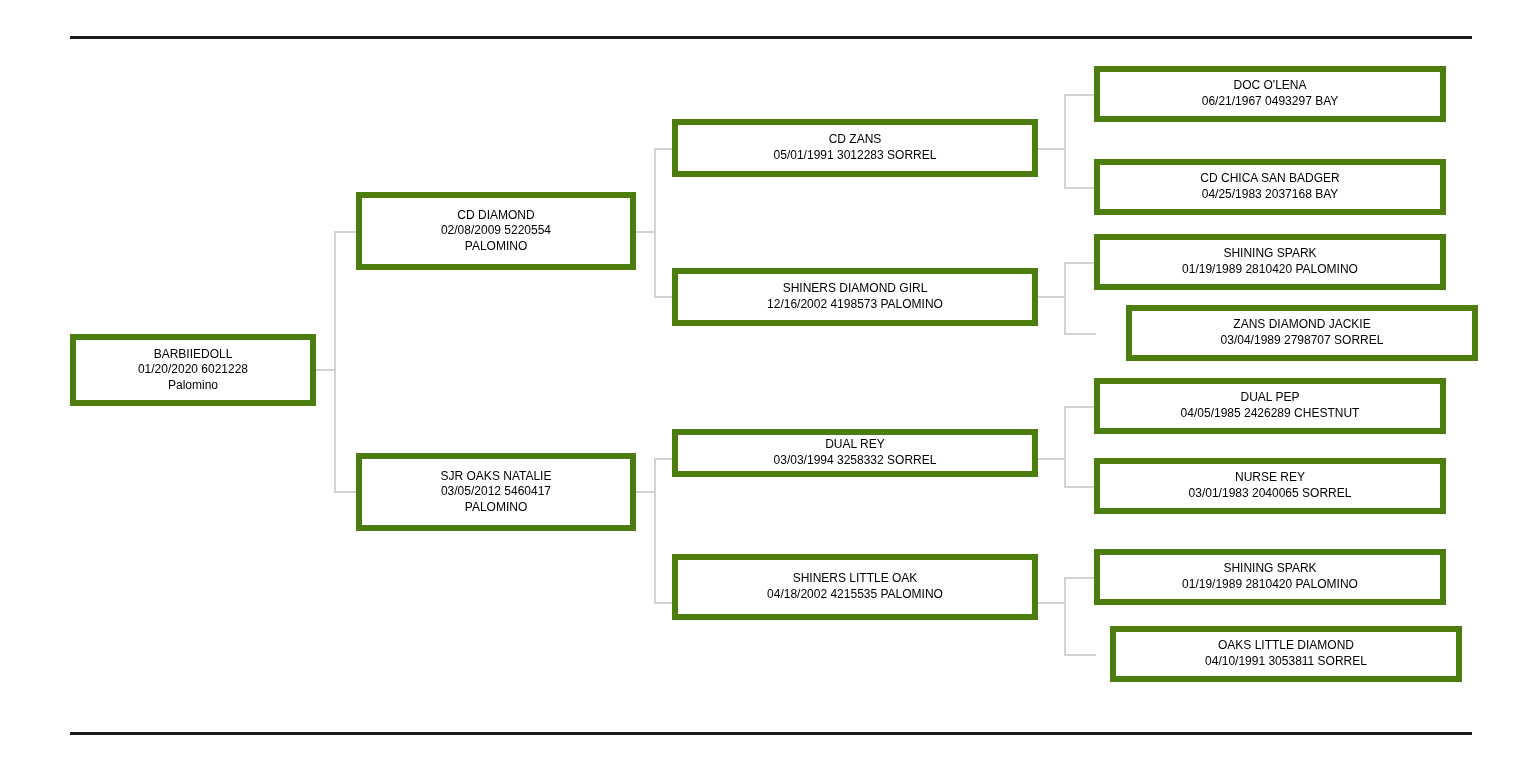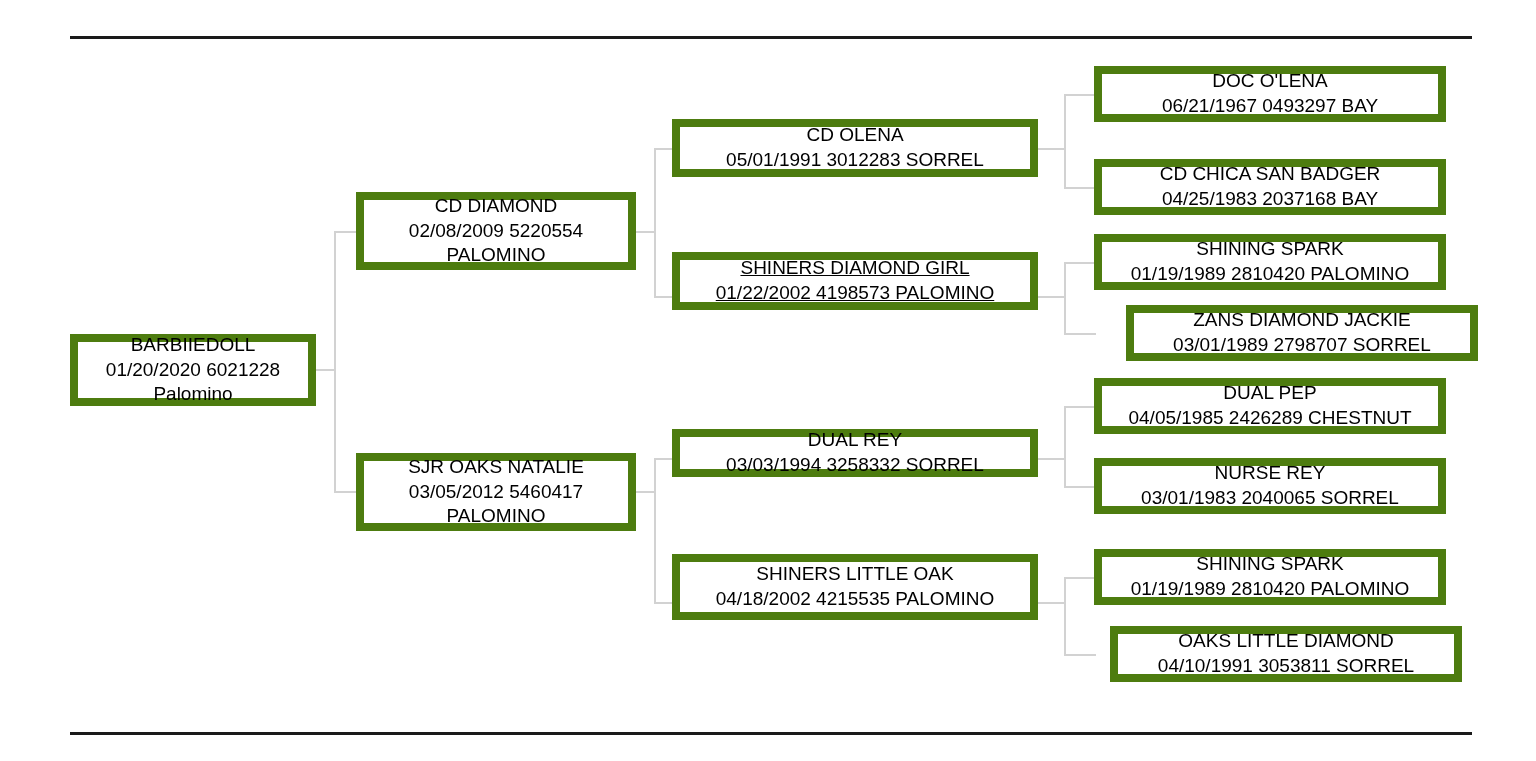--- a/index.html
+++ b/index.html
@@ -29,29 +29,29 @@
     height: 3px;
     background: #1a1a1a;
   }
   .rule.top    { top: 36px; }
   .rule.bottom { top: 732px; }
 
   
   .node {
     position: absolute;
     box-sizing: border-box;
-    border: 8px solid #4d7c0f;
+    border: 6px solid #4d7c0f;
     background: #ffffff;
     display: flex;
     flex-direction: column;
     align-items: center;
     justify-content: center;
     text-align: center;
     line-height: 1.30;
-    font-size: 19px;
+    font-size: 12px;
     color: #000000;
     padding: 2px 6px;
   }
   .node .ln {
     display: block;
     white-space: nowrap;
   }
 
   
   .gen0 { left: 70px;   width: 246px; }
@@ -61,21 +61,21 @@
 
   
   .n-subject { top: 334px; height: 72px; }
 
   
   .n-sire { top: 192px; height: 78px; }
   .n-dam  { top: 453px; height: 78px; }
 
   
   .n-ss { top: 119px; height: 58px; }
-  .n-sd { top: 252px; height: 58px; text-decoration: underline; }
+  .n-sd { top: 268px; height: 58px; }
   .n-ds { top: 429px; height: 48px; }
   .n-dd { top: 554px; height: 66px; }
 
   
   .n-sss { top: 66px;  height: 56px; }
   .n-ssd { top: 159px; height: 56px; }
   .n-sds { top: 234px; height: 56px; }
   .n-sdd { top: 305px; height: 56px; margin-left: 32px; }
   .n-dss { top: 378px; height: 56px; }
   .n-dsd { top: 458px; height: 56px; }
@@ -145,27 +145,27 @@
     <span class="ln">PALOMINO</span>
   </div>
 
   <div class="node gen1 n-dam">
     <span class="ln">SJR OAKS NATALIE</span>
     <span class="ln">03/05/2012 5460417</span>
     <span class="ln">PALOMINO</span>
   </div>
 
   <div class="node gen2 n-ss">
-    <span class="ln">CD OLENA</span>
+    <span class="ln">CD ZANS</span>
     <span class="ln">05/01/1991 3012283 SORREL</span>
   </div>
 
   <div class="node gen2 n-sd">
     <span class="ln">SHINERS DIAMOND GIRL</span>
-    <span class="ln">01/22/2002 4198573 PALOMINO</span>
+    <span class="ln">12/16/2002 4198573 PALOMINO</span>
   </div>
 
   <div class="node gen2 n-ds">
     <span class="ln">DUAL REY</span>
     <span class="ln">03/03/1994 3258332 SORREL</span>
   </div>
 
   <div class="node gen2 n-dd">
     <span class="ln">SHINERS LITTLE OAK</span>
     <span class="ln">04/18/2002 4215535 PALOMINO</span>
@@ -181,21 +181,21 @@
     <span class="ln">04/25/1983 2037168 BAY</span>
   </div>
 
   <div class="node gen3 n-sds">
     <span class="ln">SHINING SPARK</span>
     <span class="ln">01/19/1989 2810420 PALOMINO</span>
   </div>
 
   <div class="node gen3 n-sdd">
     <span class="ln">ZANS DIAMOND JACKIE</span>
-    <span class="ln">03/01/1989 2798707 SORREL</span>
+    <span class="ln">03/04/1989 2798707 SORREL</span>
   </div>
 
   <div class="node gen3 n-dss">
     <span class="ln">DUAL PEP</span>
     <span class="ln">04/05/1985 2426289 CHESTNUT</span>
   </div>
 
   <div class="node gen3 n-dsd">
     <span class="ln">NURSE REY</span>
     <span class="ln">03/01/1983 2040065 SORREL</span>

